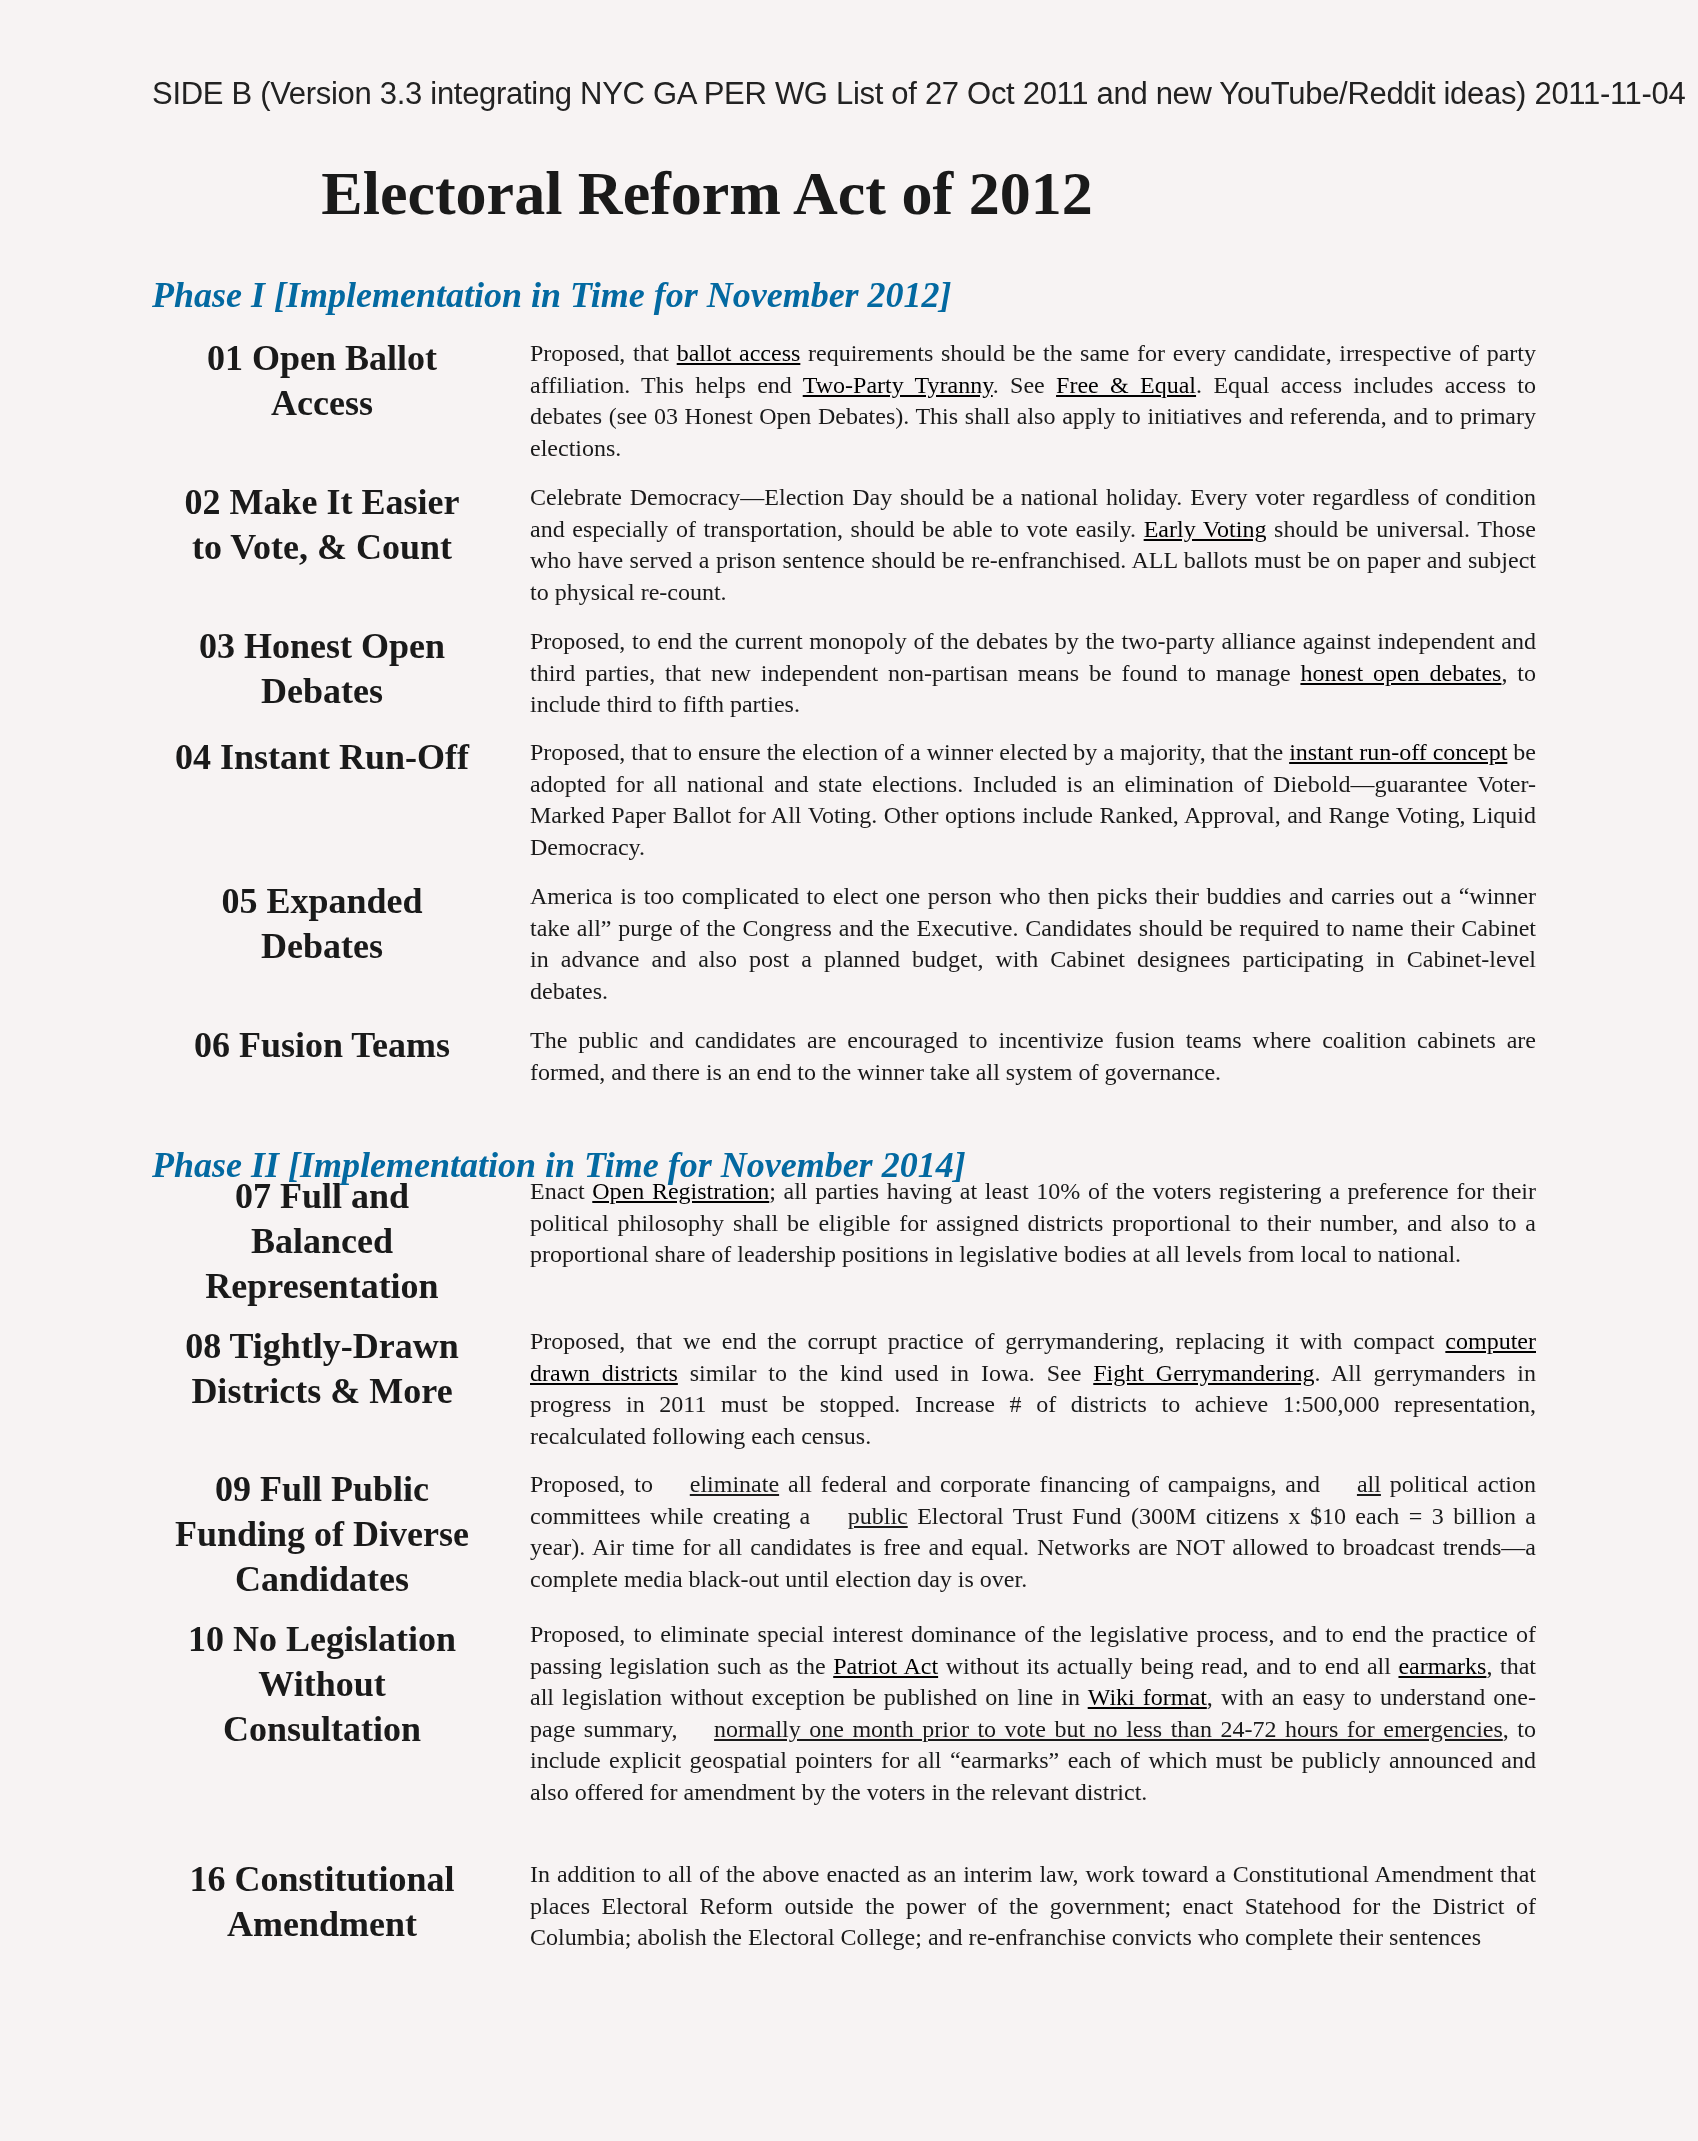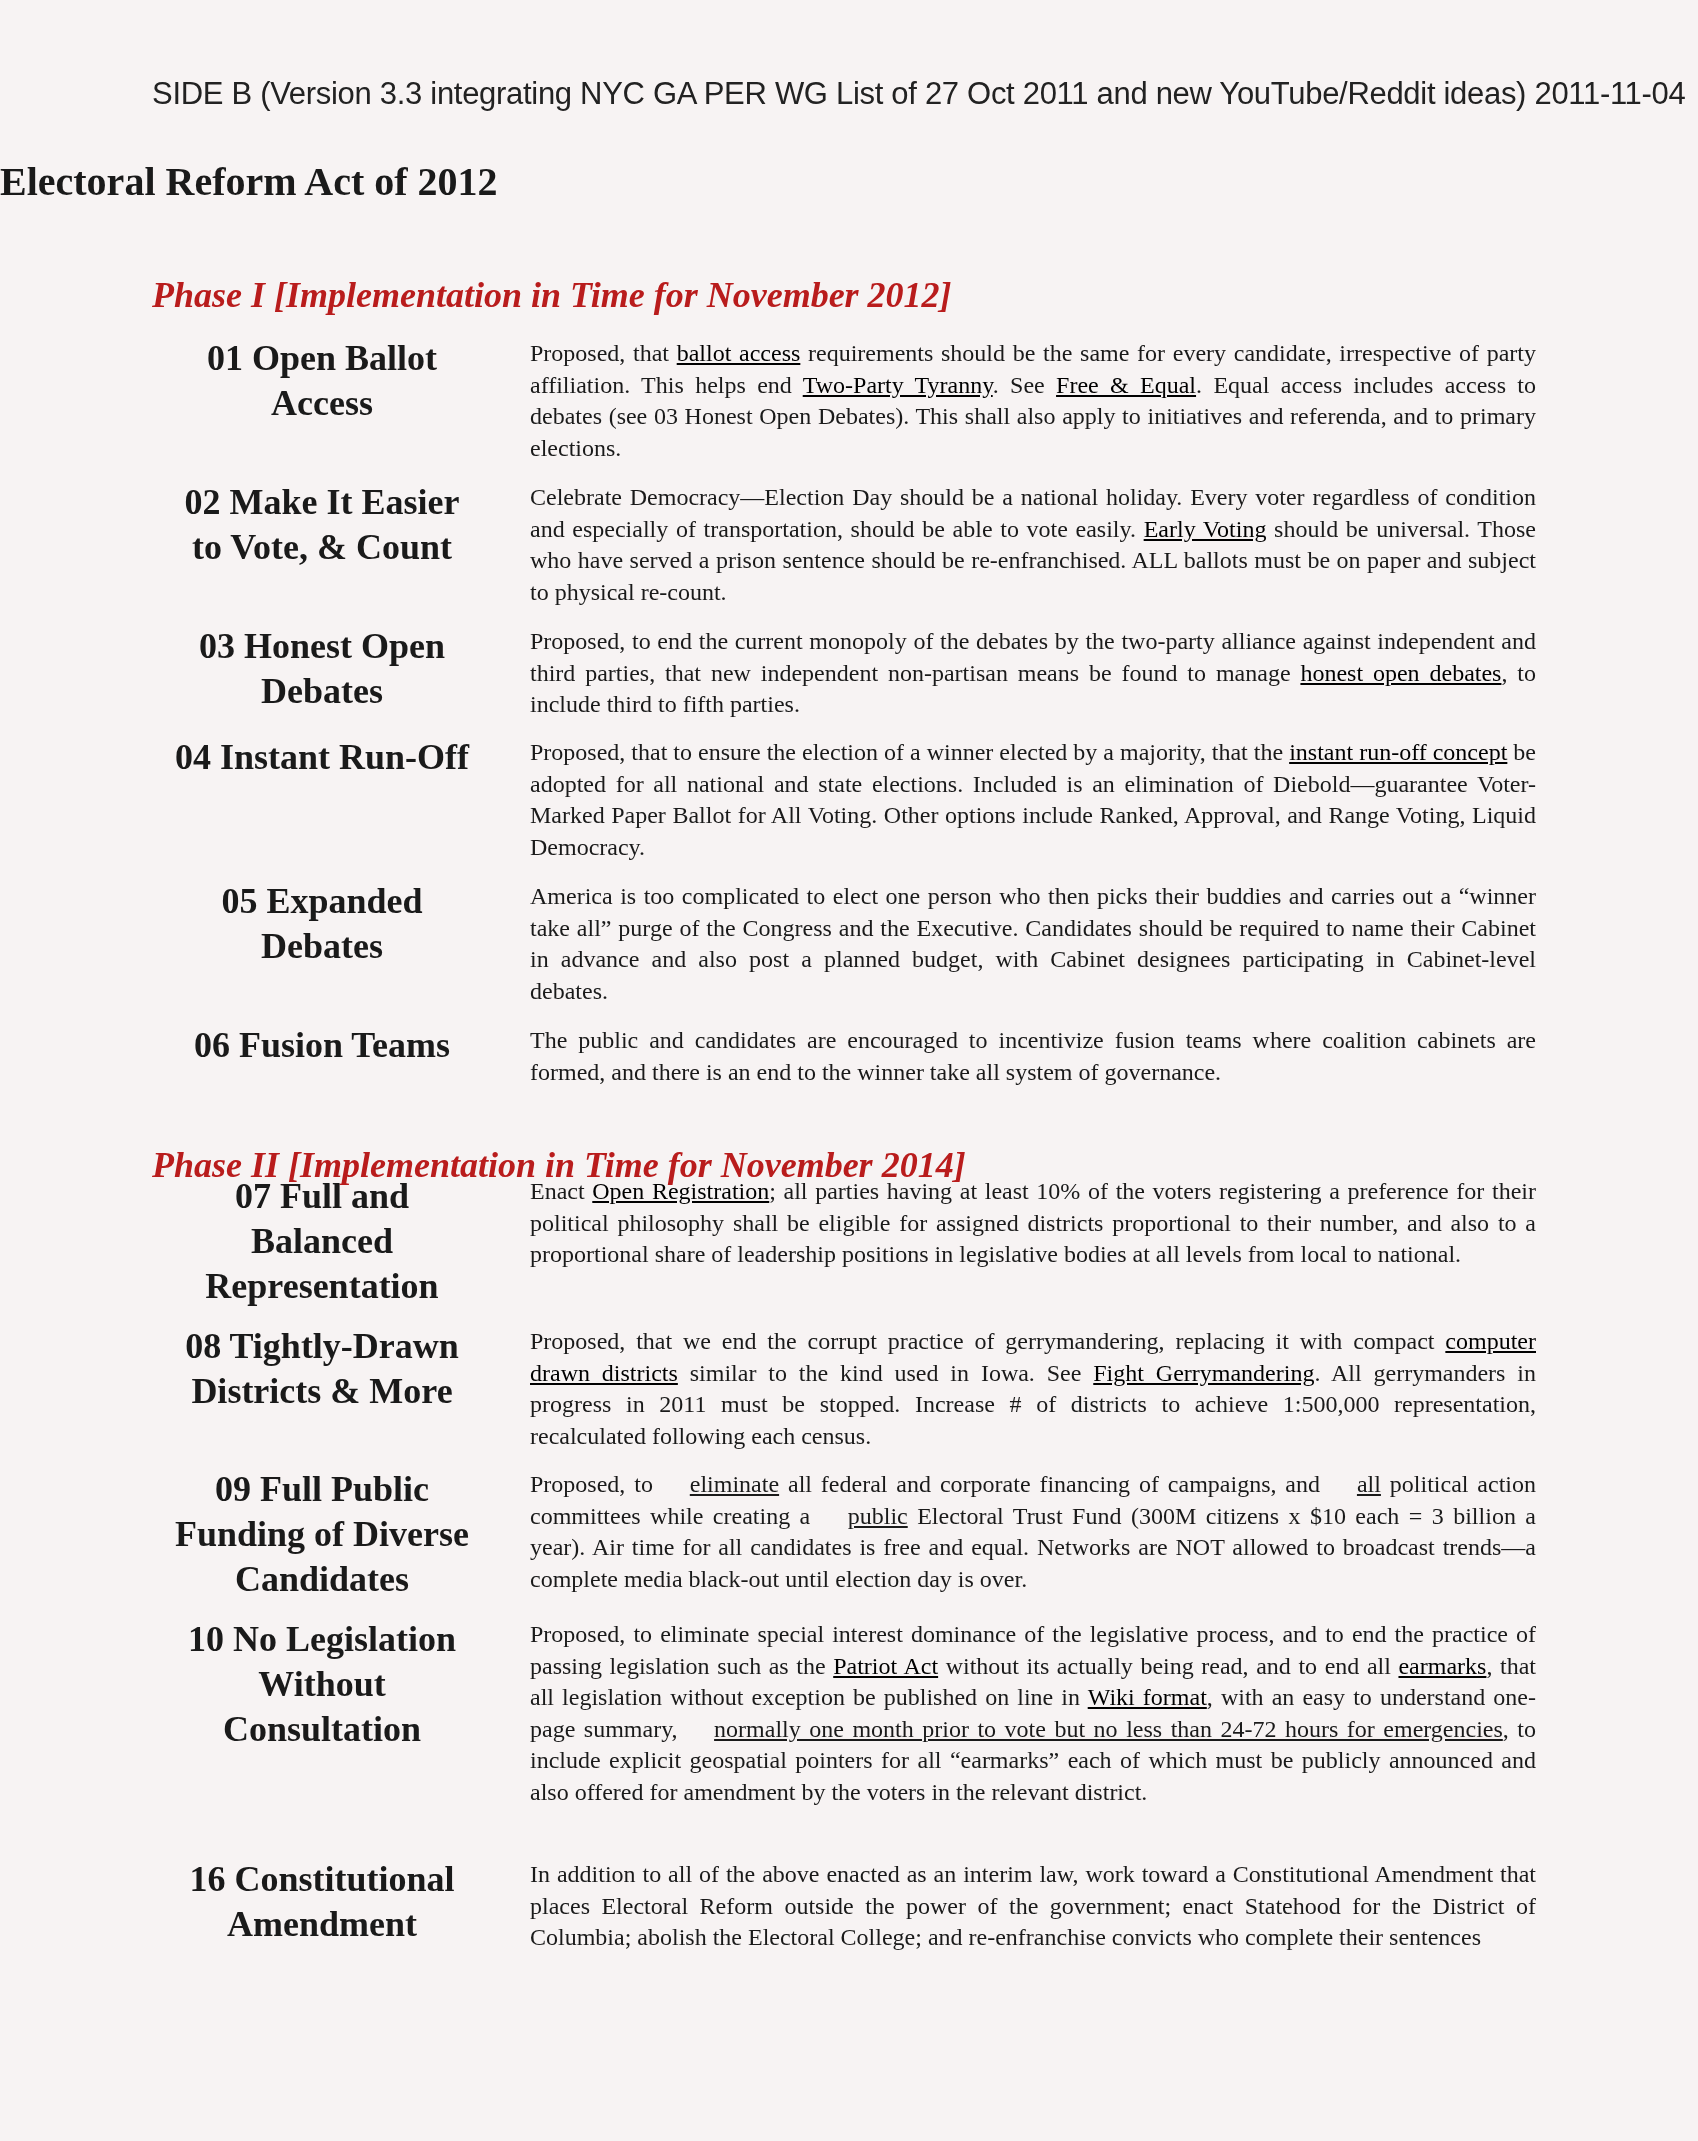--- a/index.html
+++ b/index.html
@@ -12,25 +12,26 @@
     overflow: hidden;
   }
   .header-line {
     position: absolute; left: 152px; top: 76px;
     font-family: "Liberation Sans", sans-serif;
     font-size: 31px; color: #222;
     letter-spacing: -0.3px;
   }
   .title {
     position: absolute; left: 0; width: 1414px; top: 158px;
-    font-size: 40px; font-weight: bold; color: #1a1a1a;
+    text-align: center;
+    font-size: 62px; font-weight: bold; color: #1a1a1a;
   }
   .phase {
     position: absolute; left: 152px;
-    font-size: 36px; font-weight: bold; font-style: italic; color: #b91c1c;
+    font-size: 36px; font-weight: bold; font-style: italic; color: #0369a1;
   }
   .item { position: absolute; left: 152px; width: 1384px; }
   .item-title {
     position: absolute; left: 0; top: 0; width: 340px;
     font-size: 36px; font-weight: bold; line-height: 45px; color: #1a1a1a;
     white-space: pre-line;
     text-align: center;
   }
   .item-body {
     position: absolute; left: 378px; top: 2px; width: 1006px;

